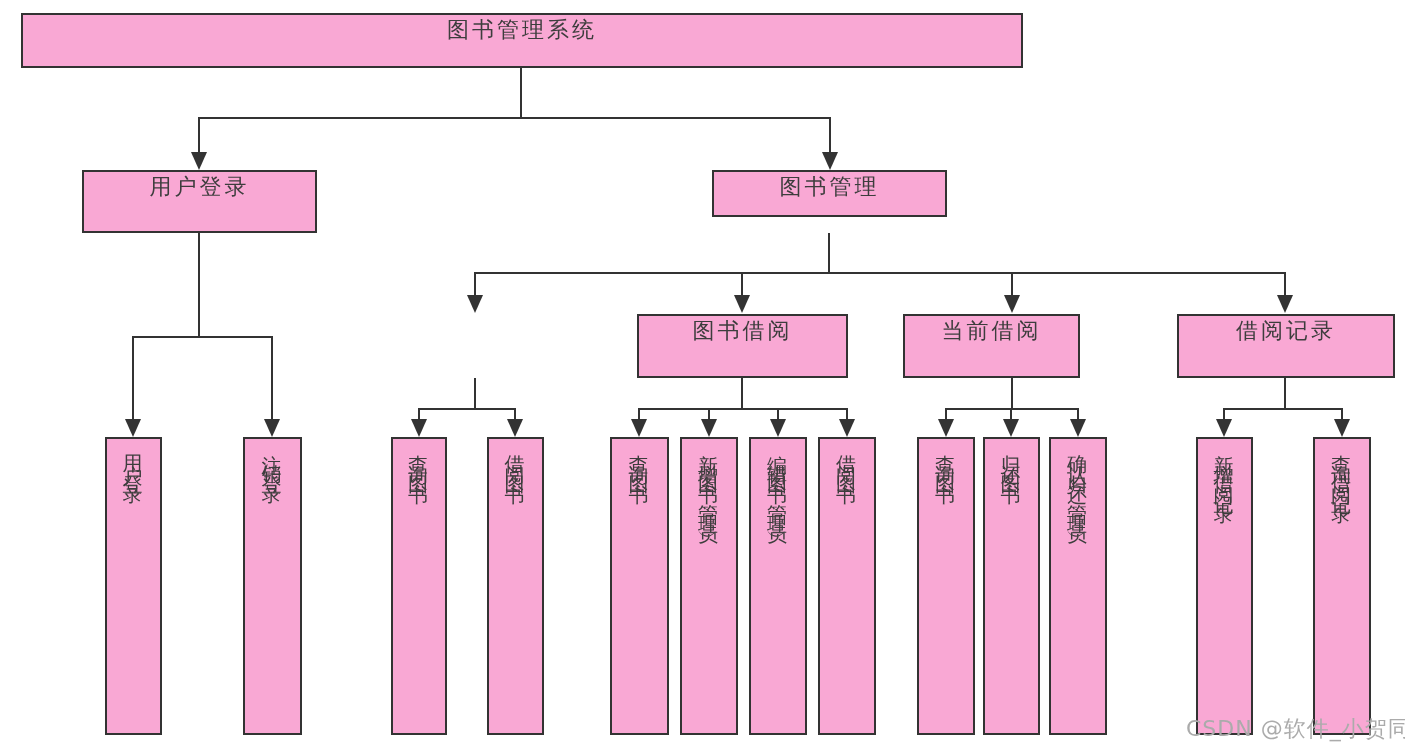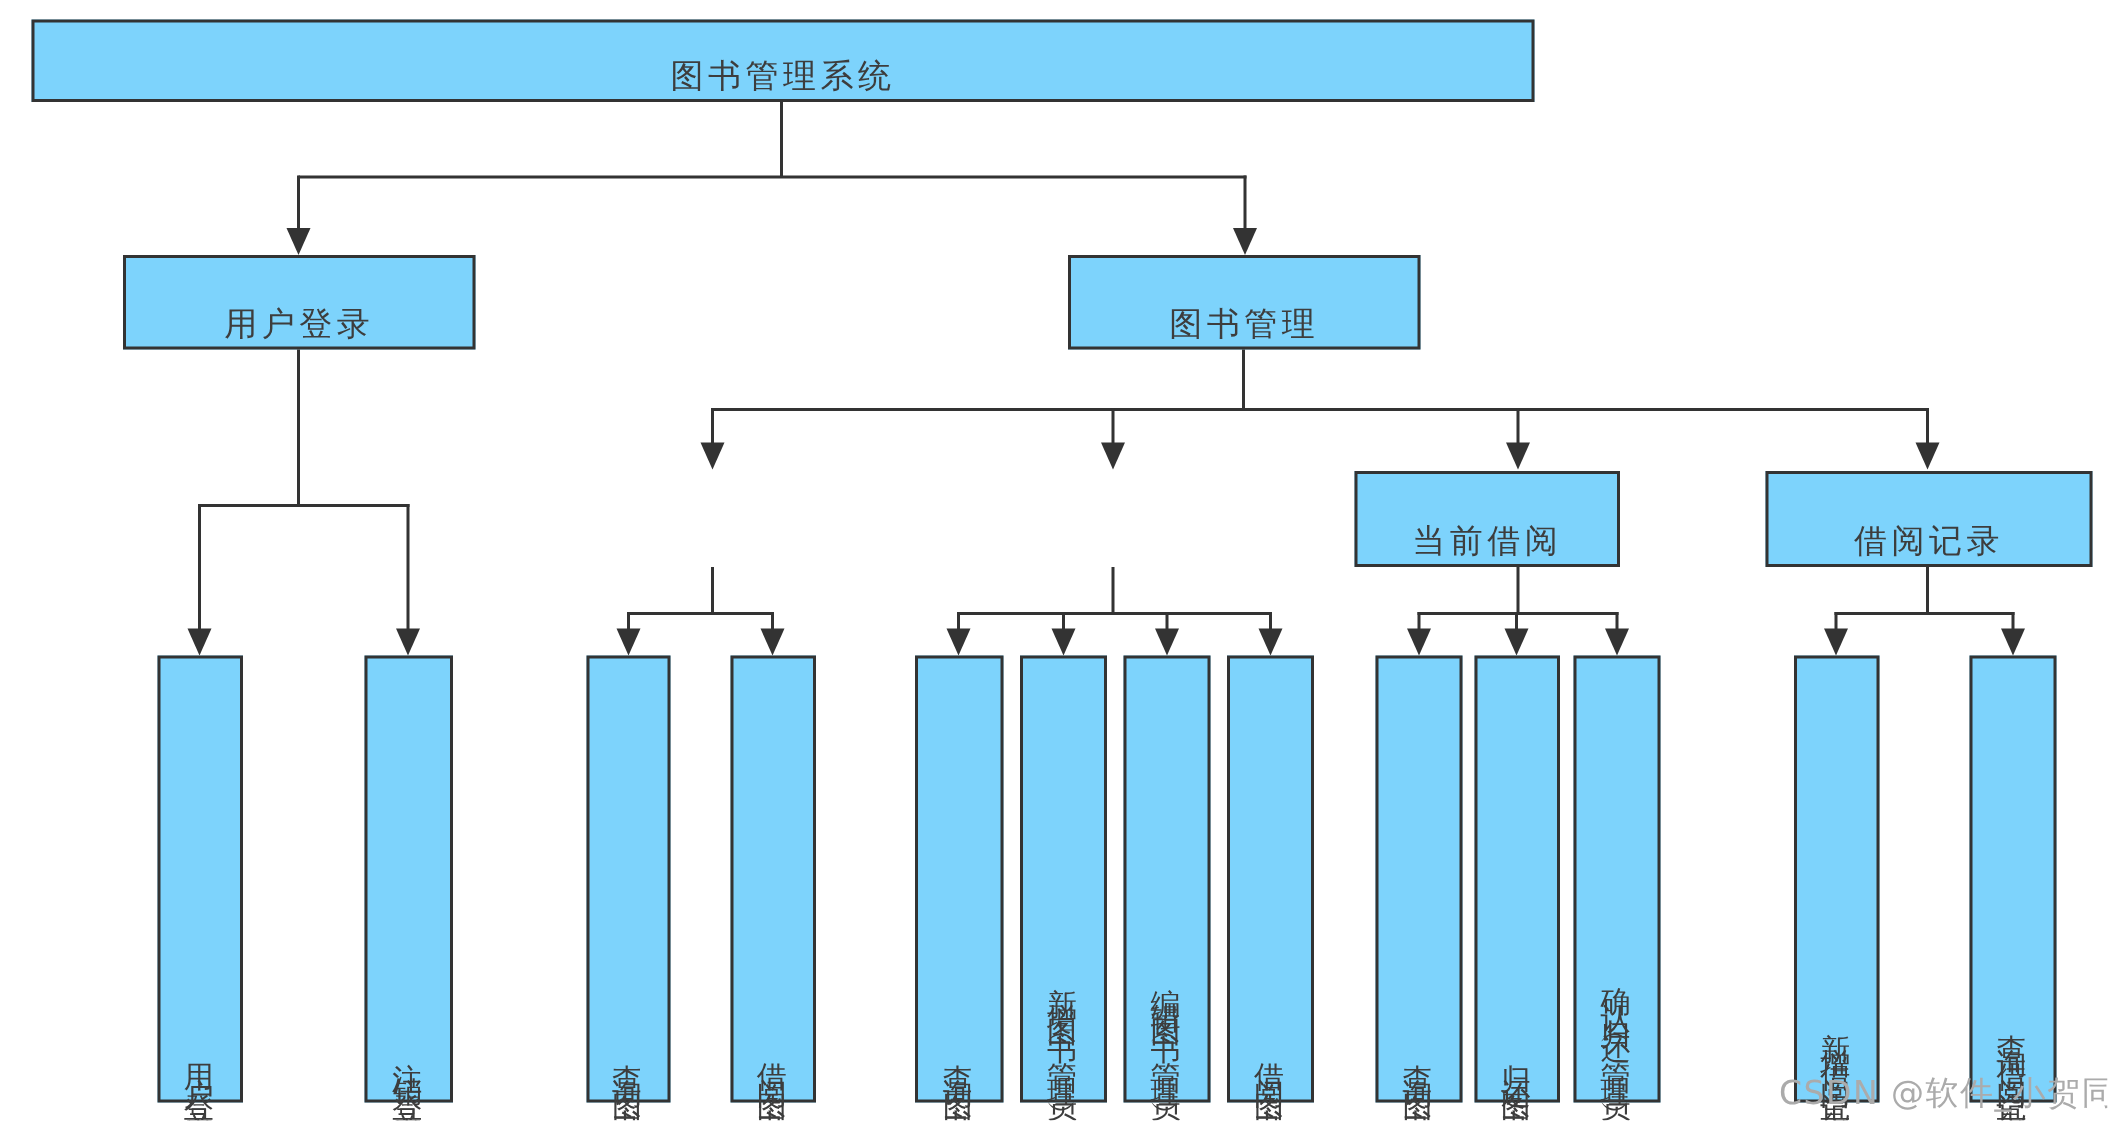--- a/index.html
+++ b/index.html
@@ -9,23 +9,23 @@
     width: 1405px;
     height: 747px;
     background: #ffffff;
     overflow: hidden;
   }
   
   .box {
     position: absolute;
     box-sizing: border-box;
     border: 2px solid #333333;
-    background: #7dd3fc;
+    background: #f9a8d4;
     display: flex;
-    align-items: flex-end;
+    align-items: flex-start;
     justify-content: center;
   }
   .hlabel {
     font-size: 22px;
     letter-spacing: 3px;
     color: #3d3d3d;
     white-space: nowrap;
   }
   .vbox { }
   .vlabel {
@@ -68,24 +68,27 @@
 
 <div class="stage">
 
   <div class="box" style="left:21px; top:13px; width:1002px; height:55px;">
     <span class="hlabel">图书管理系统</span>
   </div>
 
   <div class="box" style="left:82px; top:170px; width:235px; height:63px;">
     <span class="hlabel">用户登录</span>
   </div>
-  <div class="box" style="left:712px; top:170px; width:235px; height:63px;">
+  <div class="box" style="left:712px; top:170px; width:235px; height:47px;">
     <span class="hlabel">图书管理</span>
   </div>
 
+  <div class="box" style="left:637px; top:314px; width:211px; height:64px;">
+    <span class="hlabel">图书借阅</span>
+  </div>
   <div class="box" style="left:903px; top:314px; width:177px; height:64px;">
     <span class="hlabel">当前借阅</span>
   </div>
   <div class="box" style="left:1177px; top:314px; width:218px; height:64px;">
     <span class="hlabel">借阅记录</span>
   </div>
 
   <div class="box vbox" style="left:105px; top:437px; width:57px; height:298px;">
     <span class="vlabel">用户登录</span>
   </div>

